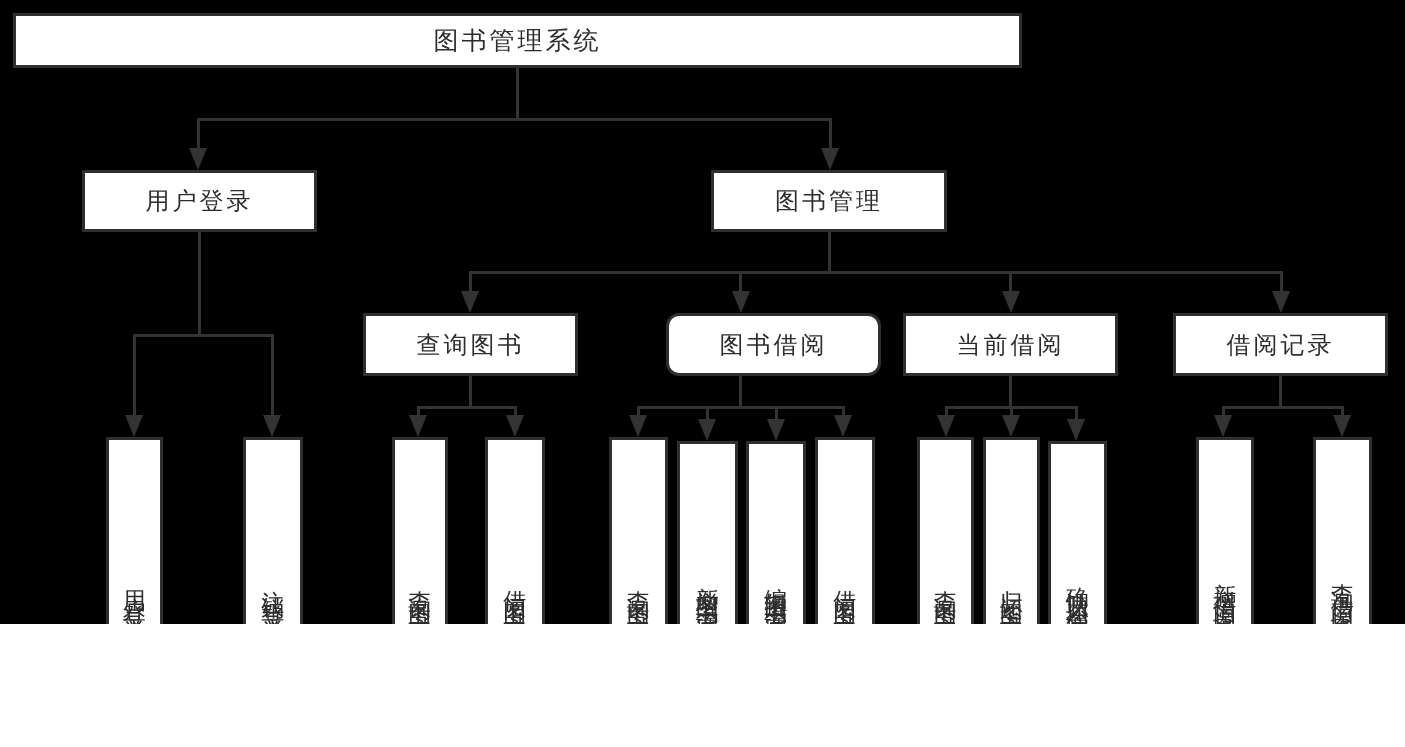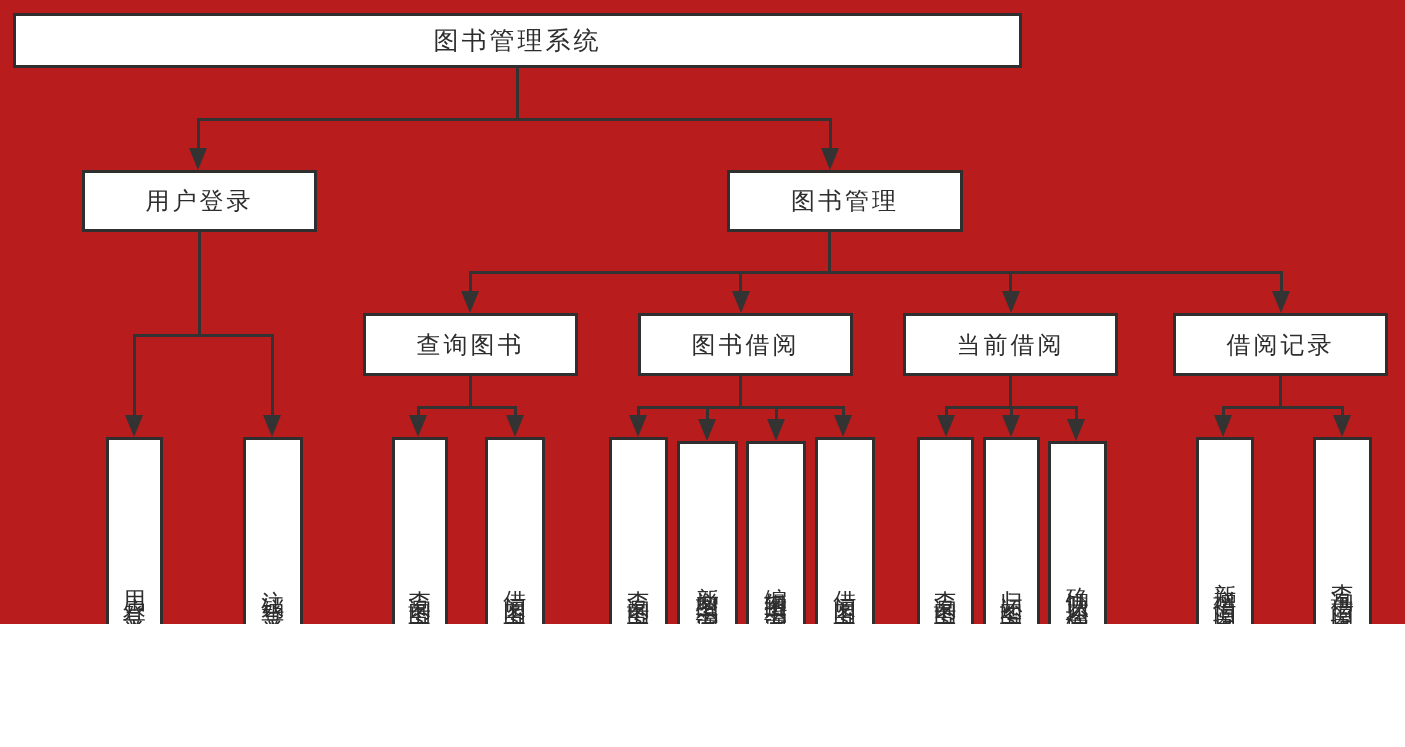--- a/index.html
+++ b/index.html
@@ -4,21 +4,21 @@
 <style>
   html, body {
     margin: 0;
     padding: 0;
     background: #ffffff;
   }
   .canvas {
     position: relative;
     width: 1405px;
     height: 624px;
-    background: #b91c1c;
+    background: #000000;
     overflow: hidden;
     font-family: "Liberation Sans", "DejaVu Sans", sans-serif;
     color: #2d2d2d;
   }
   .box {
     position: absolute;
     box-sizing: border-box;
     border: 3px solid #2f2f2f;
     background: #ffffff;
     display: flex;
@@ -79,21 +79,21 @@
   <div class="vline" style="left:515.5px; top:68px; height:51px;"></div>
   <div class="hline" style="left:196.5px; top:118px; width:635px;"></div>
   <div class="vline" style="left:196.5px; top:120px; height:30px;"></div>
   <div class="arrow" style="left:189px; top:148px;"></div>
   <div class="vline" style="left:828.5px; top:120px; height:30px;"></div>
   <div class="arrow" style="left:821px; top:148px;"></div>
 
   <div class="box" style="left:82px; top:170px; width:235px; height:62px;">
     <span class="hlabel">用户登录</span>
   </div>
-  <div class="box" style="left:727px; top:170px; width:236px; height:62px;">
+  <div class="box" style="left:711px; top:170px; width:236px; height:62px;">
     <span class="hlabel">图书管理</span>
   </div>
 
   <div class="vline" style="left:197.5px; top:232px; height:104px;"></div>
   <div class="hline" style="left:132.5px; top:333.5px; width:141px;"></div>
   <div class="vline" style="left:132.5px; top:336px; height:81px;"></div>
   <div class="arrow" style="left:125px; top:415px;"></div>
   <div class="vline" style="left:270.5px; top:336px; height:81px;"></div>
   <div class="arrow" style="left:263px; top:415px;"></div>
 
@@ -104,21 +104,21 @@
   <div class="vline" style="left:739px; top:273px; height:19px;"></div>
   <div class="arrow" style="left:731.5px; top:291px;"></div>
   <div class="vline" style="left:1009px; top:273px; height:19px;"></div>
   <div class="arrow" style="left:1001.5px; top:291px;"></div>
   <div class="vline" style="left:1279.5px; top:273px; height:19px;"></div>
   <div class="arrow" style="left:1272px; top:291px;"></div>
 
   <div class="box" style="left:363px; top:313px; width:215px; height:63px;">
     <span class="hlabel">查询图书</span>
   </div>
-  <div class="box" style="left:638px; top:313px; width:215px; height:63px;">
+  <div class="box" style="left:666px; top:313px; width:215px; height:63px;border-radius:13px;">
     <span class="hlabel">图书借阅</span>
   </div>
   <div class="box" style="left:903px; top:313px; width:215px; height:63px;">
     <span class="hlabel">当前借阅</span>
   </div>
   <div class="box" style="left:1173px; top:313px; width:215px; height:63px;">
     <span class="hlabel">借阅记录</span>
   </div>
 
   <div class="vline" style="left:469px; top:376px; height:31px;"></div>

